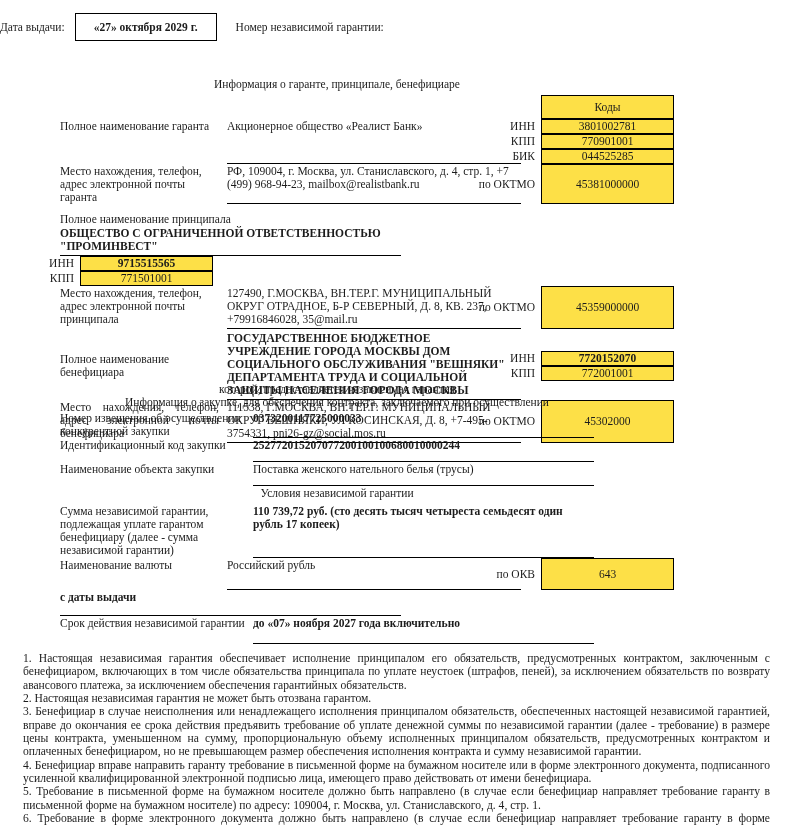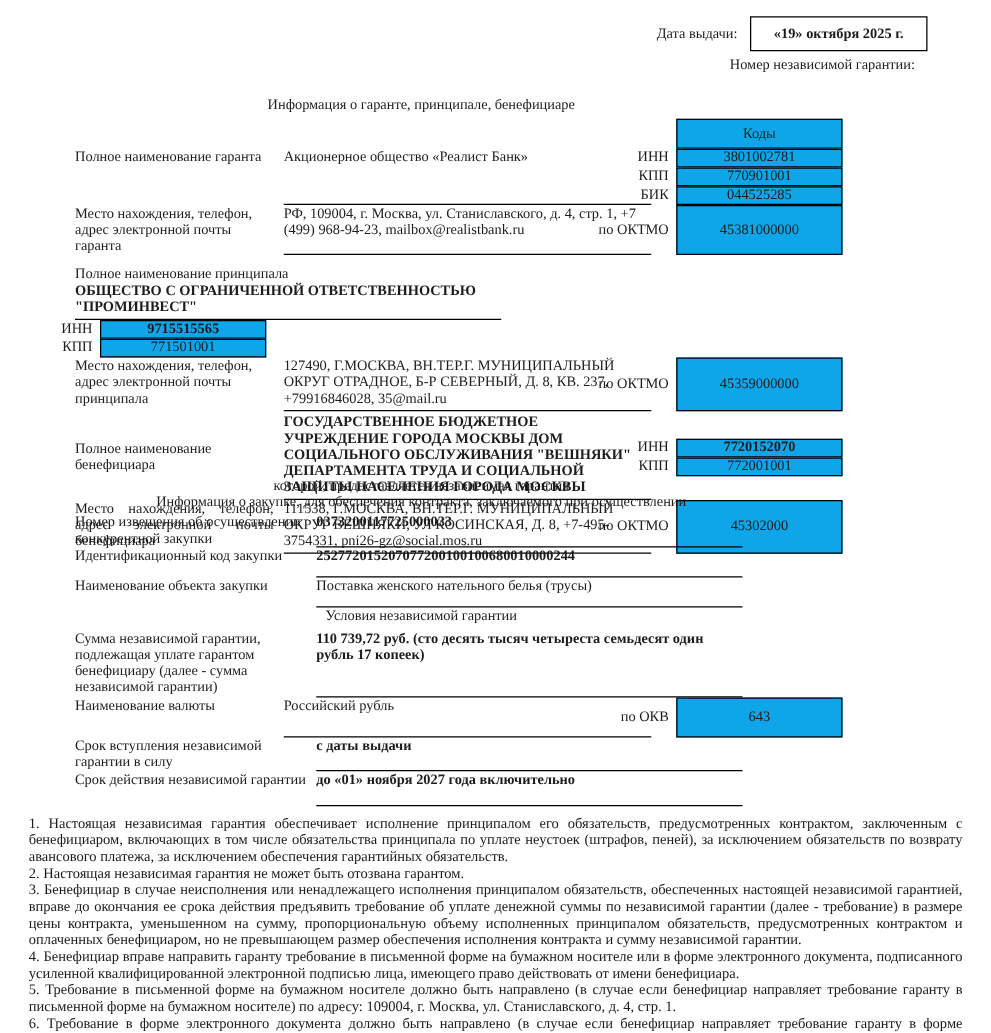--- a/index.html
+++ b/index.html
@@ -3,58 +3,58 @@
 <meta charset="utf-8">
 <style>
   html,body{margin:0;padding:0;}
   body{
     width:793px;height:826px;position:relative;background:#ffffff;
     font-family:"Liberation Serif", serif;font-size:11.5px;line-height:13px;
     color:#1c1c1c;overflow:hidden;
   }
   .b{font-weight:bold;}
   
-  .top-block{position:absolute;top:13px;left:0;right:51px;display:flex;flex-direction:column;gap:5px;}
+  .top-block{position:absolute;top:13px;left:0;right:51px;display:flex;gap:19px;}
   .top-row{display:flex;justify-content:flex-end;}
   .top-label{align-self:center;padding-right:10px;}
   .top-box{width:140px;height:26px;border:1px solid #000;display:flex;align-items:center;justify-content:center;font-weight:bold;text-align:center;}
   
   .sec{position:absolute;left:0;width:674px;}
   .sec-parties{top:78px;}
   .sec-purchase{top:383px;}
   .sec-conditions{top:487px;}
   .sec-title{text-align:center;margin-bottom:4px;}
   .sec-title.two-line{margin-bottom:2px;}
   
   .grid-row{display:flex;margin-left:60px;align-items:stretch;}
   .lbl{width:193px;padding:1px 8px 0 0;box-sizing:border-box;}
   .lbl.just{text-align:justify;}
   .val{width:341px;border-bottom:1px solid #000;padding:1px 8px 2px 0;box-sizing:border-box;}
   .val.noline{border-bottom:none;}
   .codes{width:199px;margin-left:-46px;display:flex;flex-direction:column;}
   .code-pair{display:flex;flex:1;min-height:0;}
   .code-lbl{width:66px;box-sizing:border-box;padding-right:6px;display:flex;align-items:center;justify-content:flex-end;text-align:right;}
-  .code-cell{width:133px;box-sizing:border-box;border:1px solid #000;display:flex;align-items:center;justify-content:center;text-align:center;background:#0ea5e9;}
+  .code-cell{width:133px;box-sizing:border-box;border:1px solid #000;display:flex;align-items:center;justify-content:center;text-align:center;background:#fde047;}
   
   .rh24{min-height:24px;} .rh42{min-height:42px;} .rh18{min-height:18px;}
   .rh30{min-height:30px;font-family:Liberation Serif, serif;} .rh38{min-height:38px;} .rh54{min-height:54px;}
   .rh26{min-height:26px;} .rh28{min-height:28px;} .rh32{min-height:32px;}
   .mt8{margin-top:8px;flex-direction:column;} .mt2{margin-top:2px;align-items:center;}
   
   .terms{position:absolute;top:652px;left:23px;right:23px;font-size:11.6px;line-height:13.35px;}
   .term{text-align:justify;}
   .term.justify-last{text-align-last:justify;}
 </style>
 </head>
 <body>
 
 <div class="top-block">
   <div class="top-row">
     <div class="top-label">Дата выдачи:</div>
-    <div class="top-box">«19» октября 2025 г.</div>
+    <div class="top-box">«27» октября 2029 г.</div>
   </div>
   <div class="top-row">
     <div class="top-label">Номер независимой гарантии:</div>
   </div>
 </div>
 
 <div class="sec sec-parties">
   <div class="sec-title">Информация о гаранте, принципале, бенефициаре</div>
 
   <div class="grid-row rh24">
@@ -181,26 +181,25 @@
     <div class="lbl">Наименование валюты</div>
     <div class="val">Российский рубль</div>
     <div class="codes">
       <div class="code-pair">
         <div class="code-lbl">по ОКВ</div>
         <div class="code-cell">643</div>
       </div>
     </div>
   </div>
   <div class="grid-row rh26">
-    <div class="lbl">Срок вступления независимой гарантии в силу</div>
     <div class="val b">с даты выдачи</div>
   </div>
   <div class="grid-row rh28">
     <div class="lbl">Срок действия независимой гарантии</div>
-    <div class="val b">до «01» ноября 2027 года включительно</div>
+    <div class="val b">до «07» ноября 2027 года включительно</div>
   </div>
 </div>
 
 <div class="terms">
   <div class="term">1. Настоящая независимая гарантия обеспечивает исполнение принципалом его обязательств, предусмотренных контрактом, заключенным с бенефициаром, включающих в том числе обязательства принципала по уплате неустоек (штрафов, пеней), за исключением обязательств по возврату авансового платежа, за исключением обеспечения гарантийных обязательств.</div>
   <div class="term">2. Настоящая независимая гарантия не может быть отозвана гарантом.</div>
   <div class="term">3. Бенефициар в случае неисполнения или ненадлежащего исполнения принципалом обязательств, обеспеченных настоящей независимой гарантией, вправе до окончания ее срока действия предъявить требование об уплате денежной суммы по независимой гарантии (далее - требование) в размере цены контракта, уменьшенном на сумму, пропорциональную объему исполненных принципалом обязательств, предусмотренных контрактом и оплаченных бенефициаром, но не превышающем размер обеспечения исполнения контракта и сумму независимой гарантии.</div>
   <div class="term">4. Бенефициар вправе направить гаранту требование в письменной форме на бумажном носителе или в форме электронного документа, подписанного усиленной квалифицированной электронной подписью лица, имеющего право действовать от имени бенефициара.</div>
   <div class="term">5. Требование в письменной форме на бумажном носителе должно быть направлено (в случае если бенефициар направляет требование гаранту в письменной форме на бумажном носителе) по адресу: 109004, г. Москва, ул. Станиславского, д. 4, стр. 1.</div>
   <div class="term justify-last">6. Требование в форме электронного документа должно быть направлено (в случае если бенефициар направляет требование гаранту в форме электронного</div>

